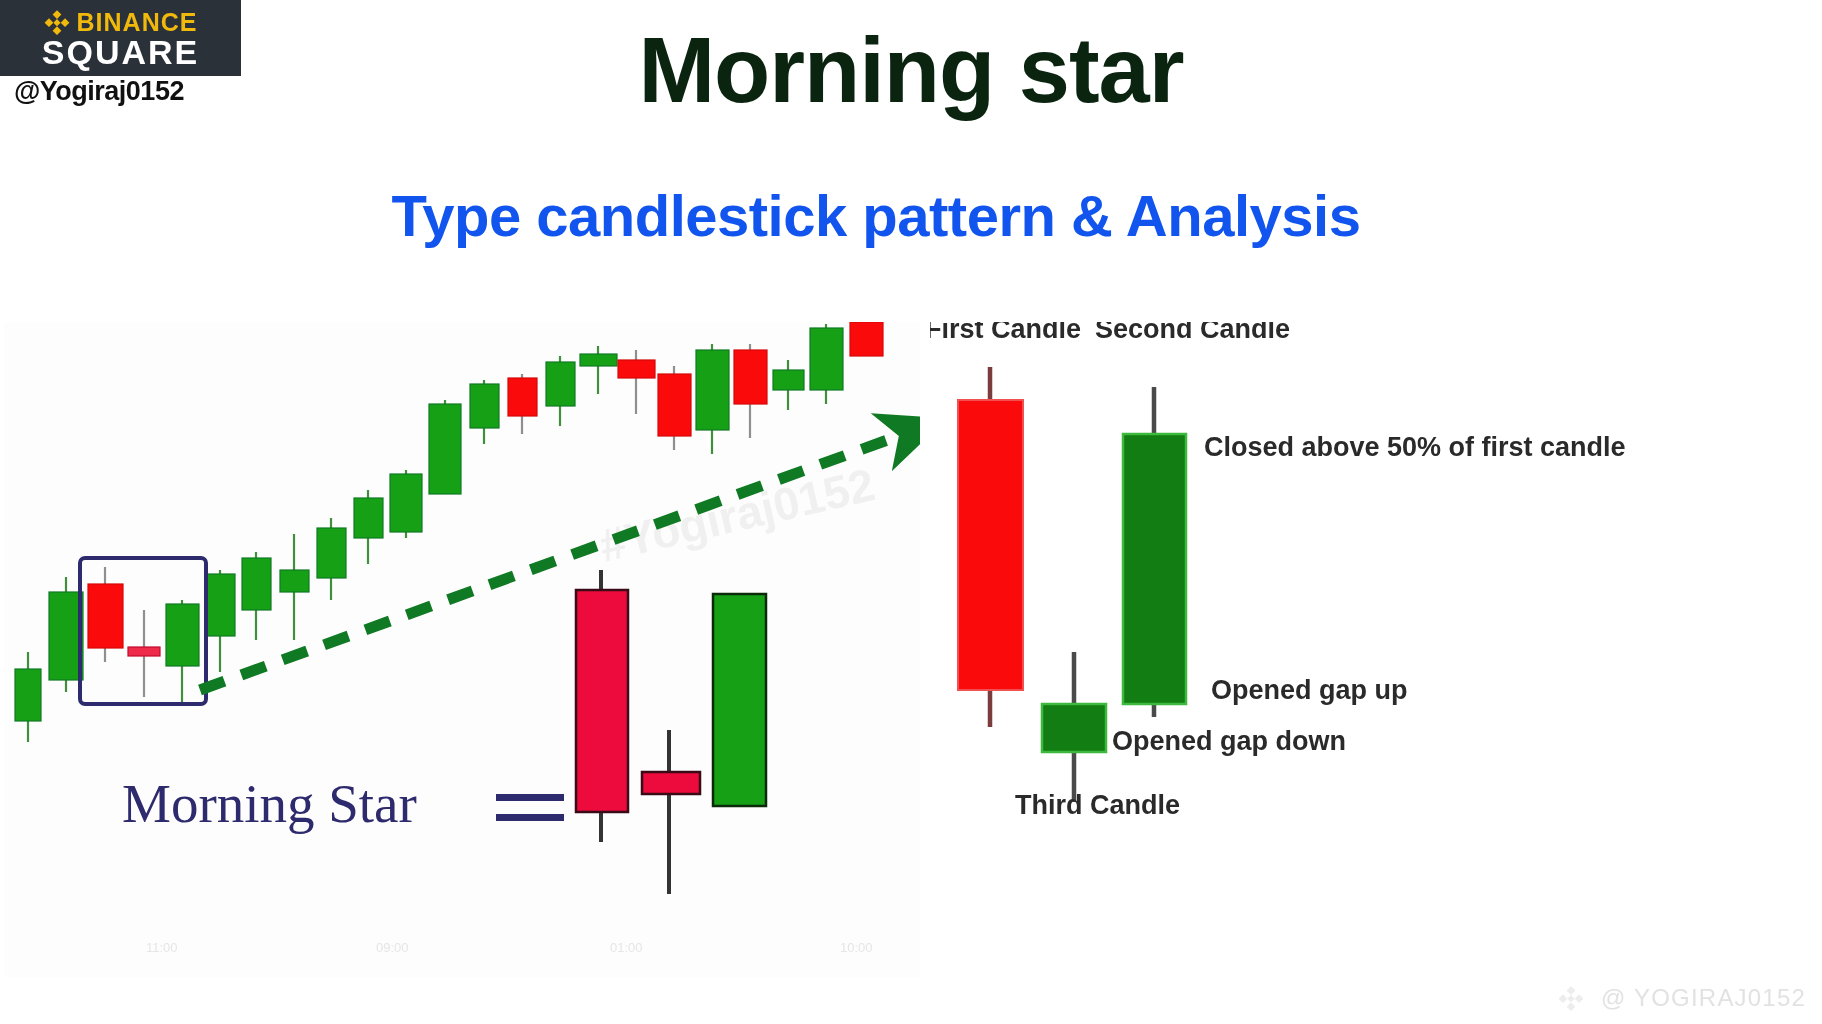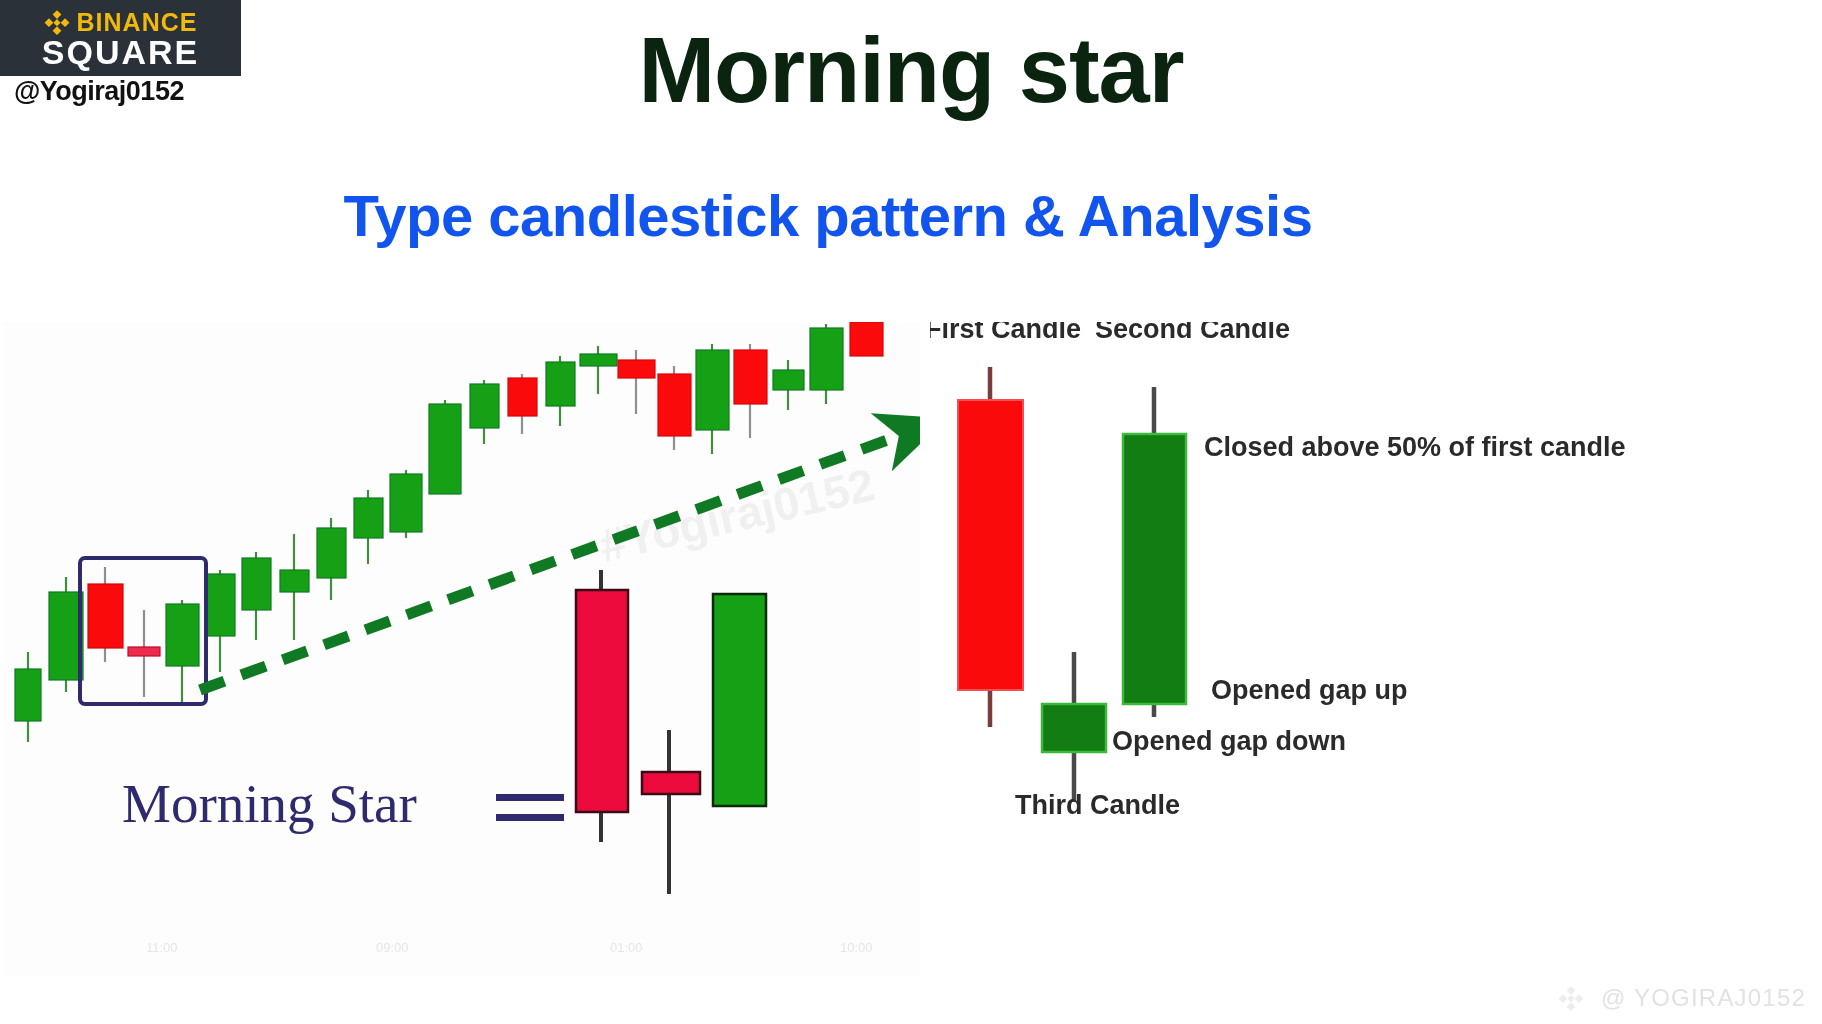--- a/index.html
+++ b/index.html
@@ -33,21 +33,21 @@
   
   #main-title{
     position:absolute;left:0;top:22px;width:1822px;text-align:center;
     font-size:92px;font-weight:bold;color:#0b2410;
     font-family:"Liberation Sans", sans-serif;
     letter-spacing:-1px;line-height:1.05;
   }
   #sub-title{
     position:absolute;left:0;top:182px;width:1656px;text-align:center;
     font-size:58px;font-weight:bold;color:#1155ee;
-    font-family:"Liberation Sans", sans-serif;letter-spacing:-0.5px;
+    font-family:"Liberation Sans", sans-serif;letter-spacing:-0.5px;padding-left:48px;
   }
   
   #left-panel{
     position:absolute;left:4px;top:322px;width:916px;height:655px;
     background:#fdfdfd;overflow:hidden;
   }
   #left-panel svg{display:block;}
   #right-panel{
     position:absolute;left:930px;top:322px;width:890px;height:665px;
     background:#0369a1;overflow:hidden;

